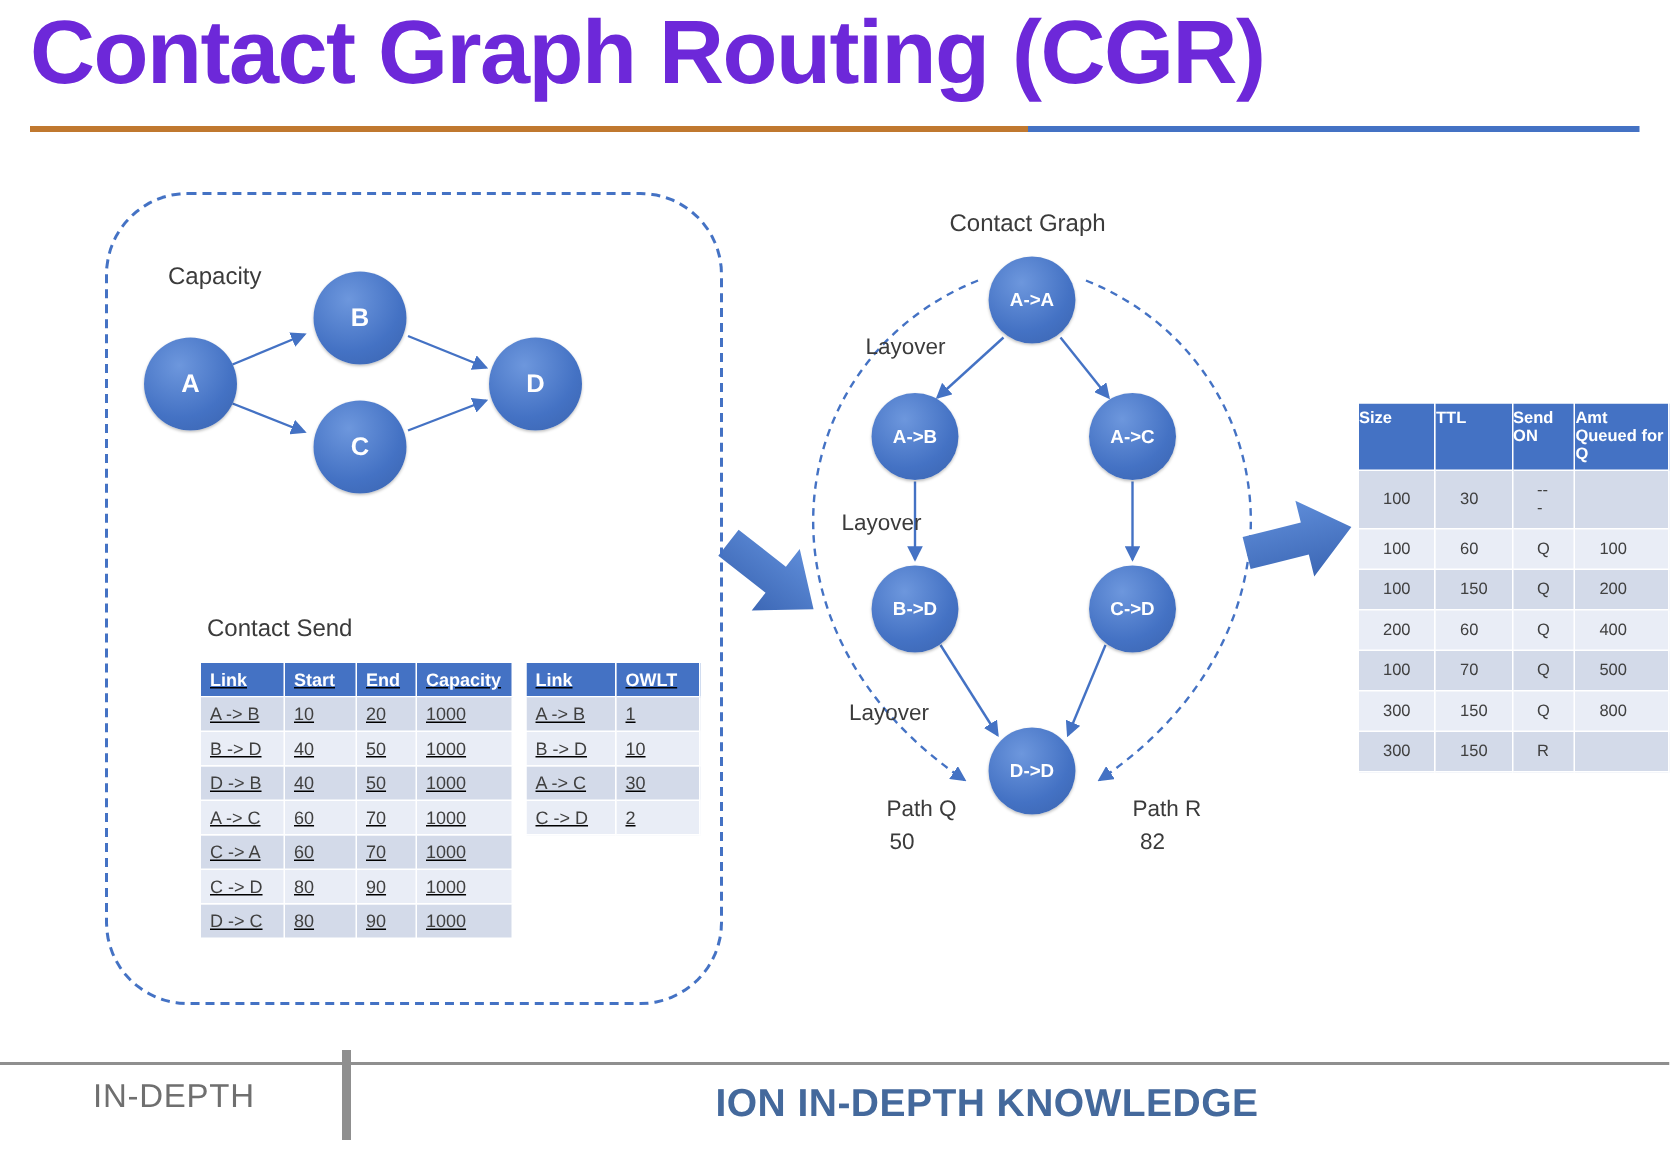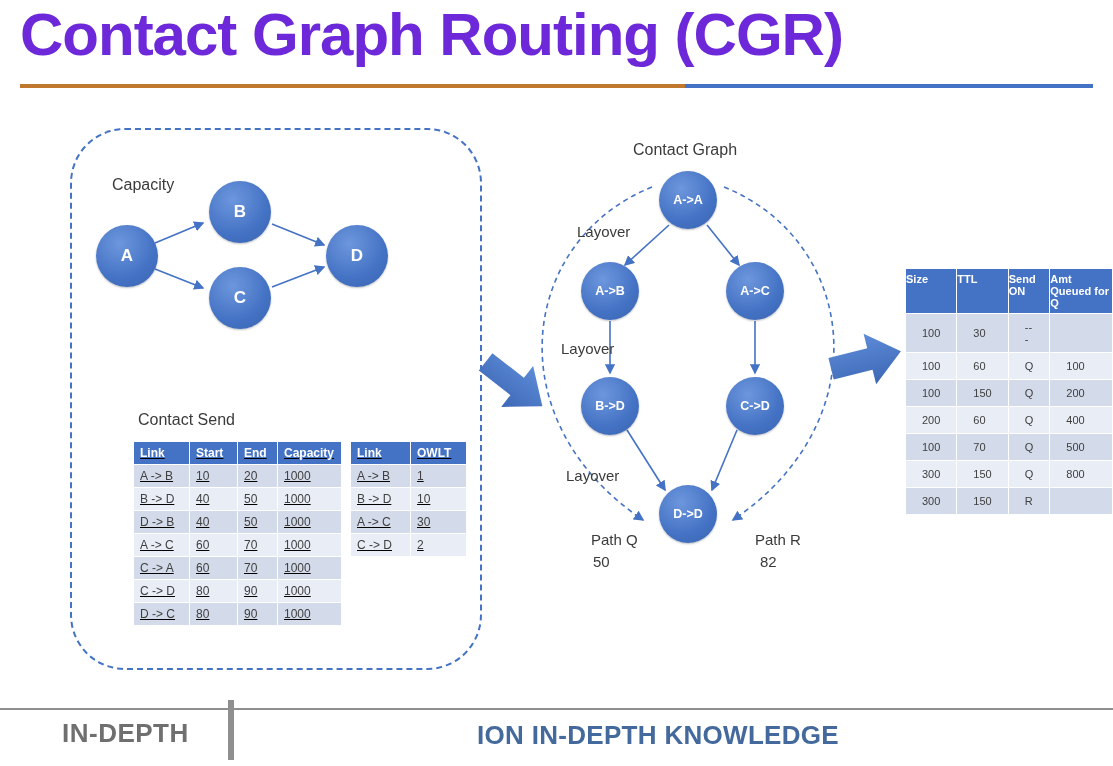--- a/index.html
+++ b/index.html
@@ -33,21 +33,21 @@
 
   .qtable{font-size:11px;}
   .qtable th{background:#4472c4;color:#fff;font-weight:bold;text-align:left;
       vertical-align:top;padding:4px 0;border:1px solid #fff;}
   .qtable td{color:#404040;text-align:left;padding:7px 16px;border:1px solid #fff;}
   .qtable tbody tr:nth-child(odd) td{background:#d3dae9;}
   .qtable tbody tr:nth-child(even) td{background:#e9edf6;}
 
   .footer-line{left:0;top:708px;width:1113px;height:2px;background:#8f8f8f;}
   .footer-bar{left:228px;top:700px;width:6px;height:60px;background:#8f8f8f;}
-  .footer-left{left:62px;top:718px;font-size:26px;font-weight:bold;color:#6f6f6f;letter-spacing:.5px;}
+  .footer-left{left:62px;top:718px;font-size:22px;font-weight:normal;color:#6f6f6f;letter-spacing:.5px;}
   .footer-center{left:458px;top:720px;width:400px;text-align:center;
       font-size:26px;font-weight:bold;color:#44699c;letter-spacing:.3px;}
 </style>
 </head>
 <body>
 
 <div class="abs slide-title">Contact Graph Routing (CGR)</div>
 <div class="abs title-rule"></div>
 
 <svg class="abs" style="left:0;top:0;" width="1113" height="766" viewBox="0 0 1113 766">

